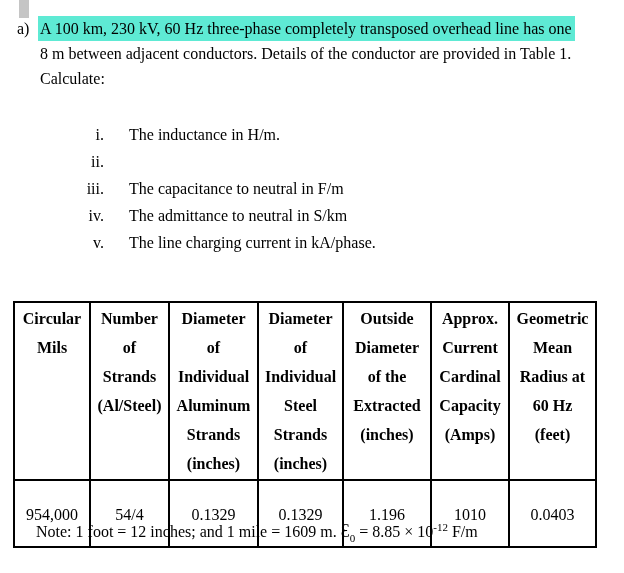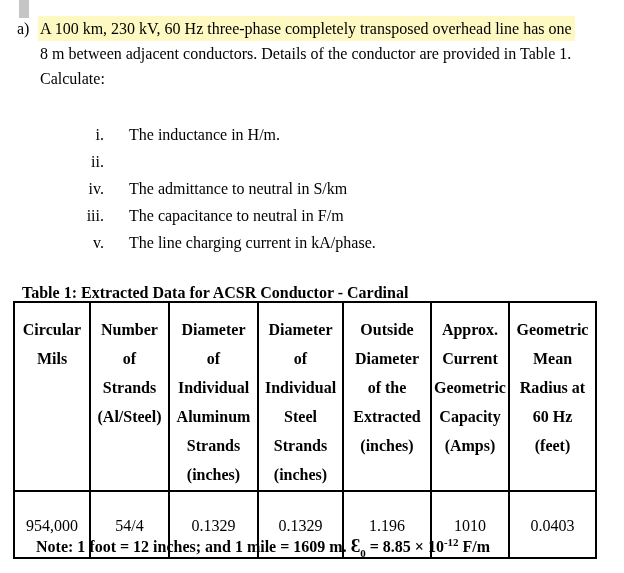--- a/index.html
+++ b/index.html
@@ -30,21 +30,21 @@
     width: 575px;
   }
   .line {
     height: 25px;
     line-height: 25px;
     white-space: nowrap;
   }
   .hl {
     display: inline-block;
     height: 100%;
-    background: #fef9c3;
+    background: #5eead4;
     padding: 0 3px 0 2px;
     margin-left: -2px;
   }
   .calc-list {
     position: absolute;
     left: 0; top: 121px;
     width: 624px;
   }
   .li {
     height: 27px;
@@ -76,32 +76,32 @@
     border: 2px solid #000;
     text-align: center;
     vertical-align: top;
     padding: 0;
     overflow: hidden;
   }
   tr.hdr td {
     height: 175px;
     font-weight: bold;
     line-height: 29px;
-    padding-top: 12px;
+    padding-top: 1px;
     white-space: pre-line;
   }
   tr.data td {
     height: 41px;
     line-height: 19px;
     padding-top: 24px;
   }
   .note {
     position: absolute;
-    left: 36px; top: 533px;
-    font-weight: bold;
+    left: 36px; top: 518px;
+    font-weight: normal;
     line-height: 18px;
     white-space: nowrap;
   }
   .note sub { font-size: 11px; }
   .note sup { font-size: 11px; }
   .note .eps { font-size: 18px; }
 </style>
 </head>
 <body>
 
@@ -125,34 +125,33 @@
 
   <div class="calc-list">
     <div class="li">
       <span class="num">i.</span>
       <span class="txt">The inductance in H/m.</span>
     </div>
     <div class="li">
       <span class="num">ii.</span>
     </div>
     <div class="li">
+      <span class="num">iii.</span>
+      <span class="txt">The capacitance to neutral in F/m</span>
+    </div>
+    <div class="li">
       <span class="num">iv.</span>
       <span class="txt">The admittance to neutral in S/km</span>
     </div>
     <div class="li">
-      <span class="num">iii.</span>
-      <span class="txt">The capacitance to neutral in F/m</span>
-    </div>
-    <div class="li">
       <span class="num">v.</span>
       <span class="txt">The line charging current in kA/phase.</span>
     </div>
   </div>
 
-  <div class="tbl-title">Table 1: Extracted Data for ACSR Conductor - Cardinal</div>
 
   <table class="conductor">
     <colgroup>
       <col style="width:76px">
       <col style="width:79px">
       <col style="width:89px">
       <col style="width:85px">
       <col style="width:88px">
       <col style="width:78px">
       <col style="width:87px">
@@ -177,21 +176,21 @@
 Steel
 Strands
 (inches)</td>
       <td>Outside
 Diameter
 of the
 Extracted
 (inches)</td>
       <td>Approx.
 Current
-Geometric
+Cardinal
 Capacity
 (Amps)</td>
       <td>Geometric
 Mean
 Radius at
 60 Hz
 (feet)</td>
     </tr>
     <tr class="data">
       <td>954,000</td>

